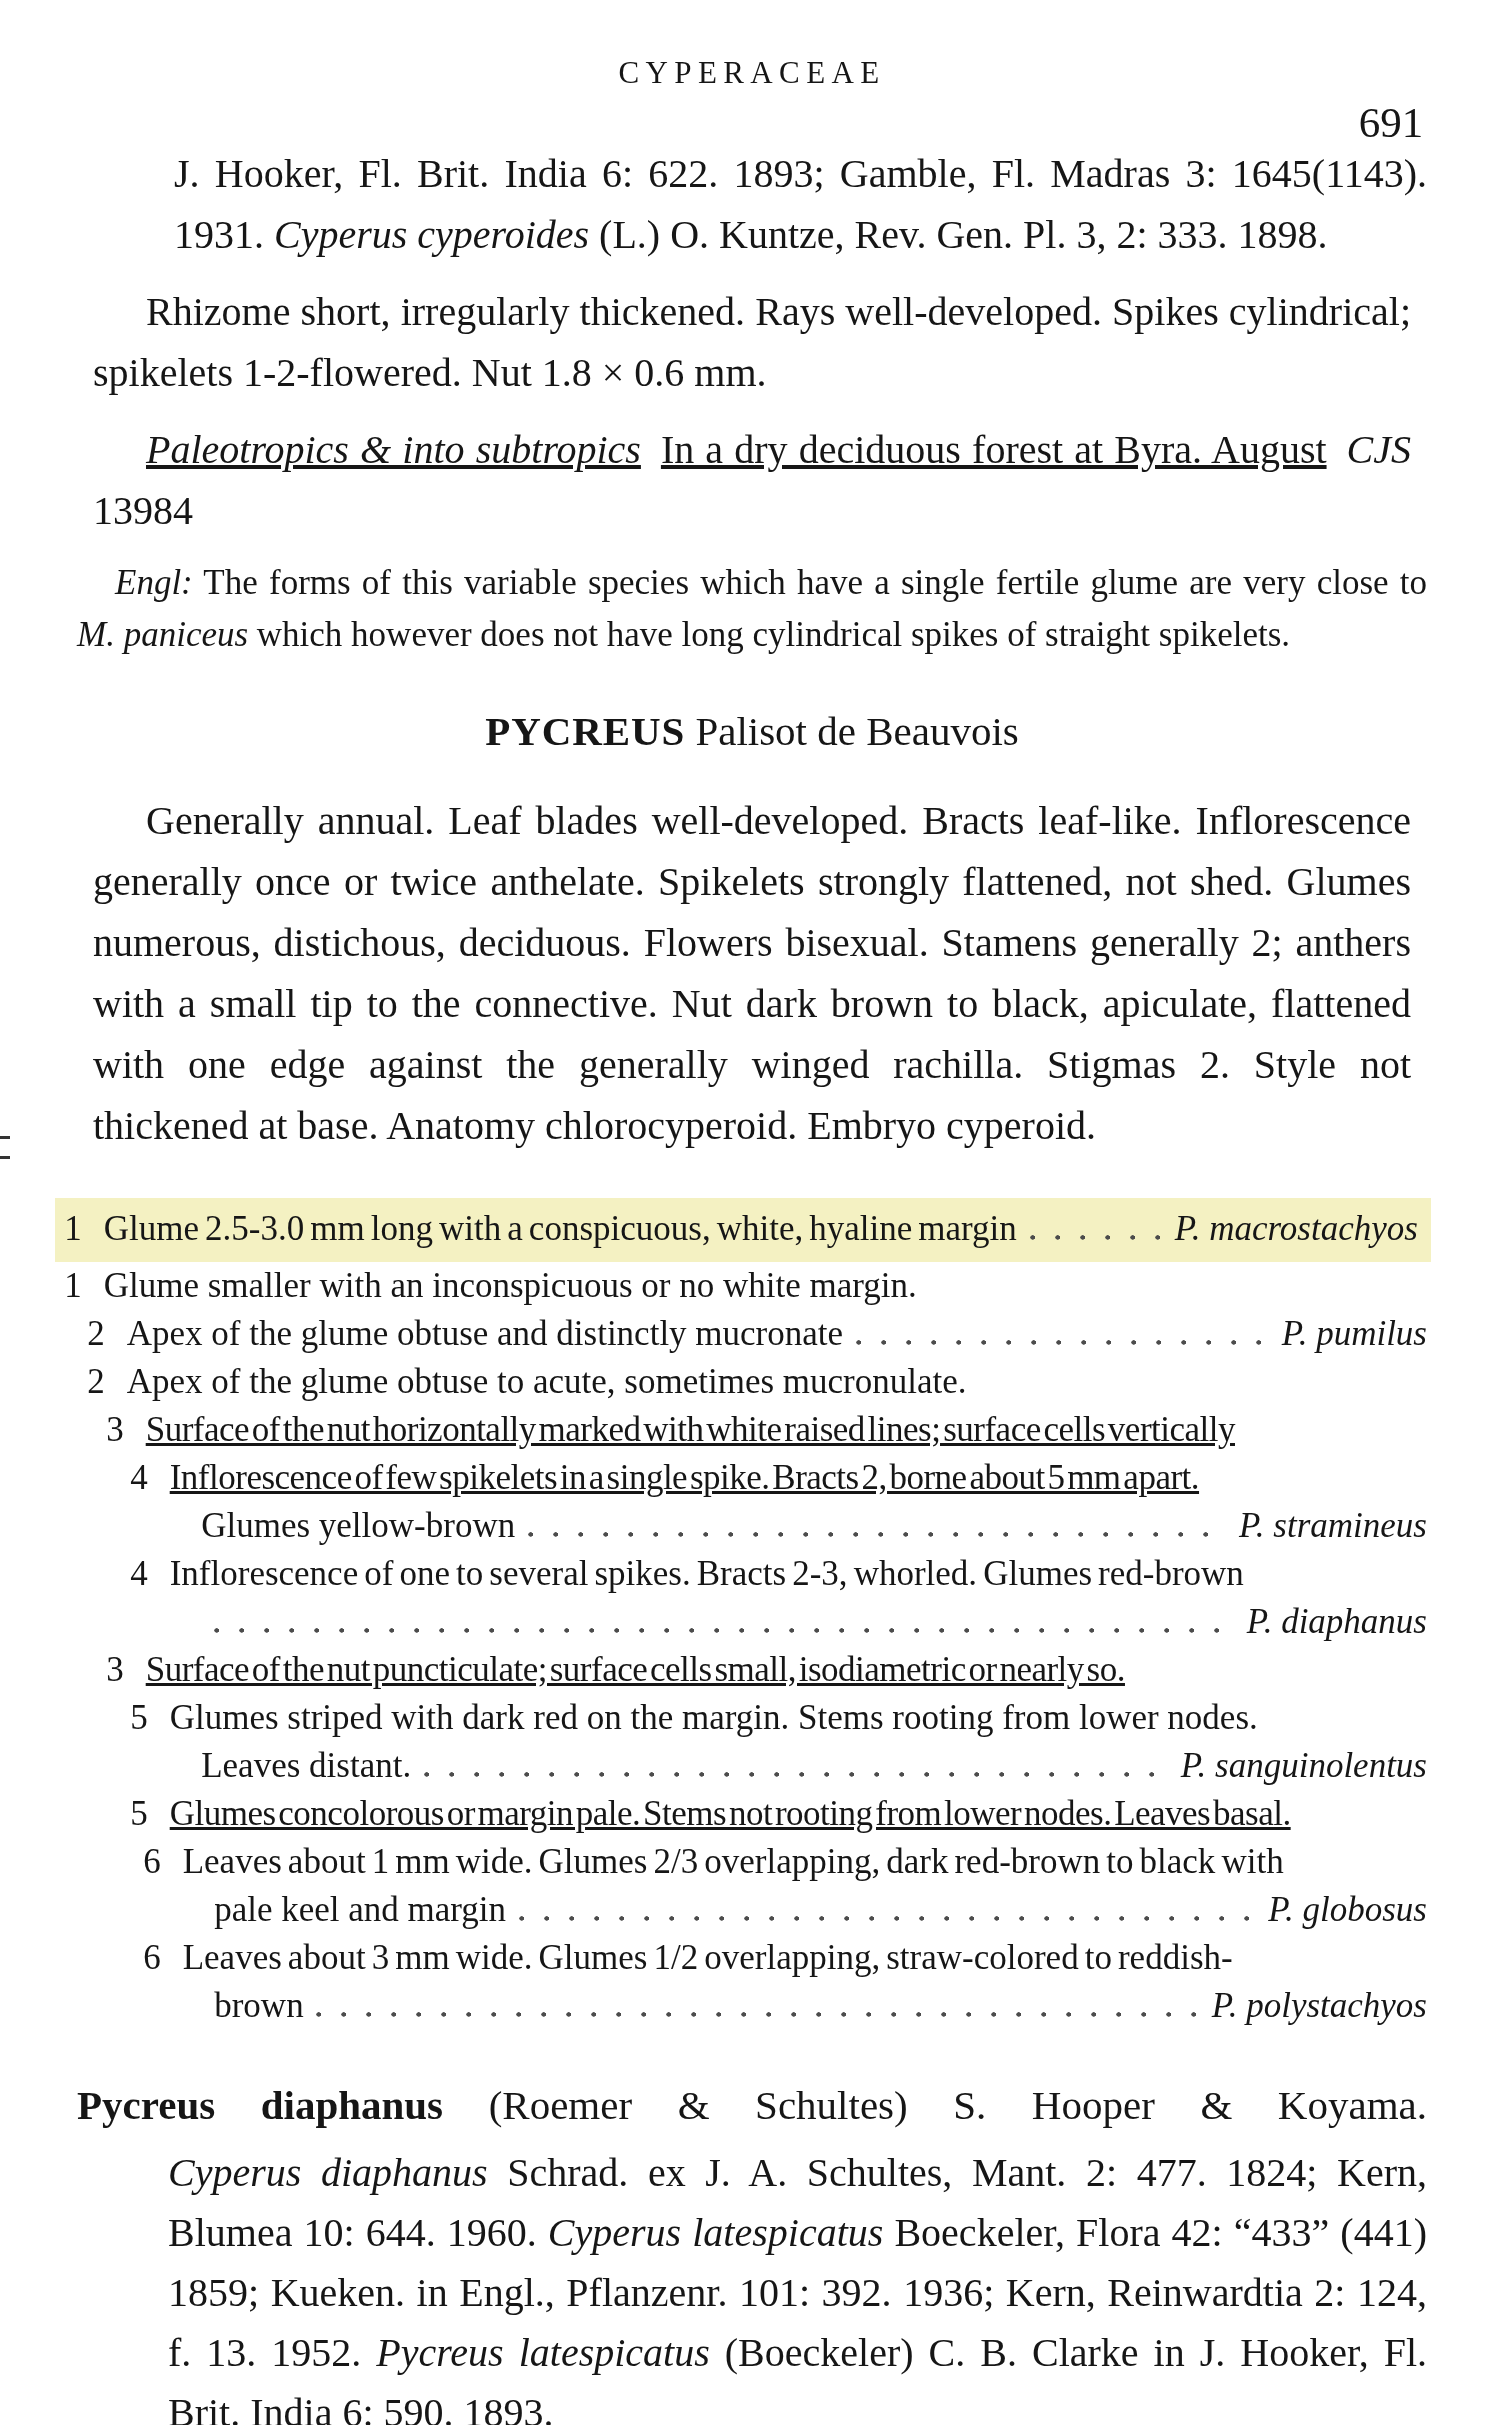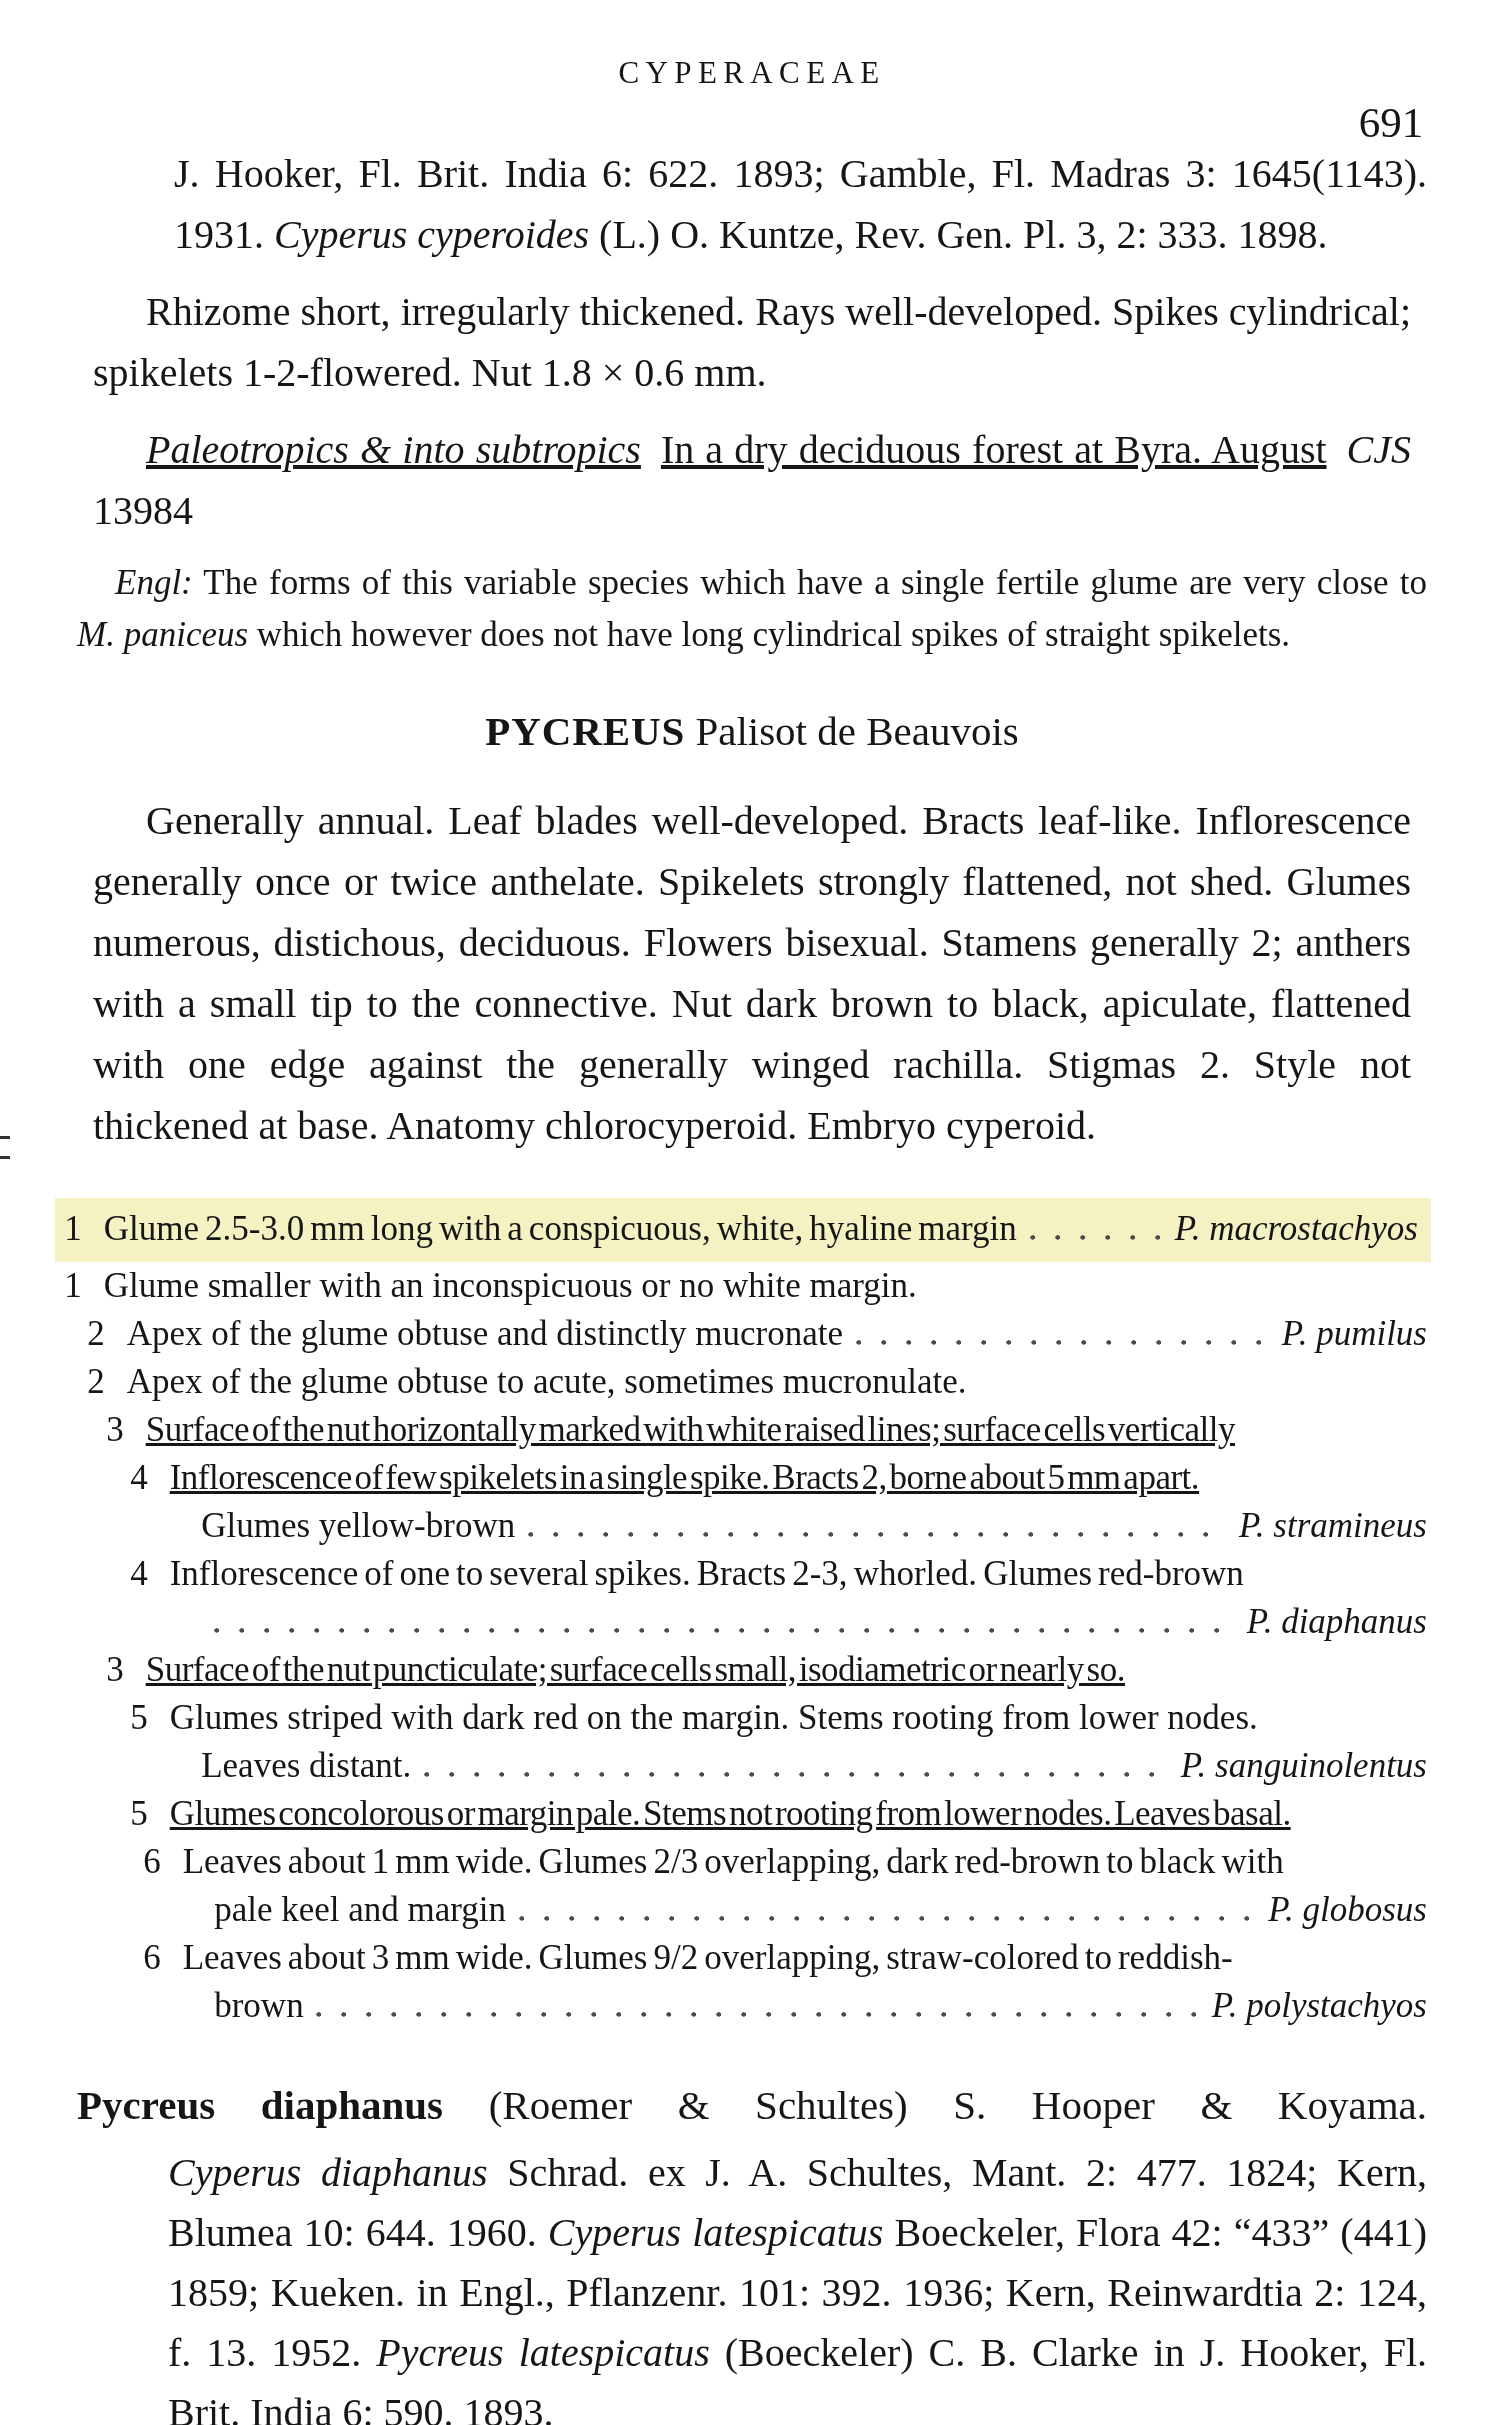--- a/index.html
+++ b/index.html
@@ -163,21 +163,21 @@
       <span class="ktext tight2">Leaves about 1 mm wide. Glumes 2/3 overlapping, dark red-brown to black with</span>
     </div>
     <div class="krow c6">
       <span class="ktext">pale keel and margin</span>
       <span class="lead"></span>
       <span class="ksp">P. globosus</span>
     </div>
 
     <div class="krow lvl6">
       <span class="knum">6</span>
-      <span class="ktext tight2">Leaves about 3 mm wide. Glumes 9/2 overlapping, straw-colored to reddish-</span>
+      <span class="ktext tight2">Leaves about 3 mm wide. Glumes 1/2 overlapping, straw-colored to reddish-</span>
     </div>
     <div class="krow c6">
       <span class="ktext">brown</span>
       <span class="lead"></span>
       <span class="ksp">P. polystachyos</span>
     </div>
 
   </div>
 
   <p class="sp-head"><span class="spname">Pycreus diaphanus</span><span> (Roemer &amp; Schultes) S. Hooper &amp; Koyama.</span></p>

